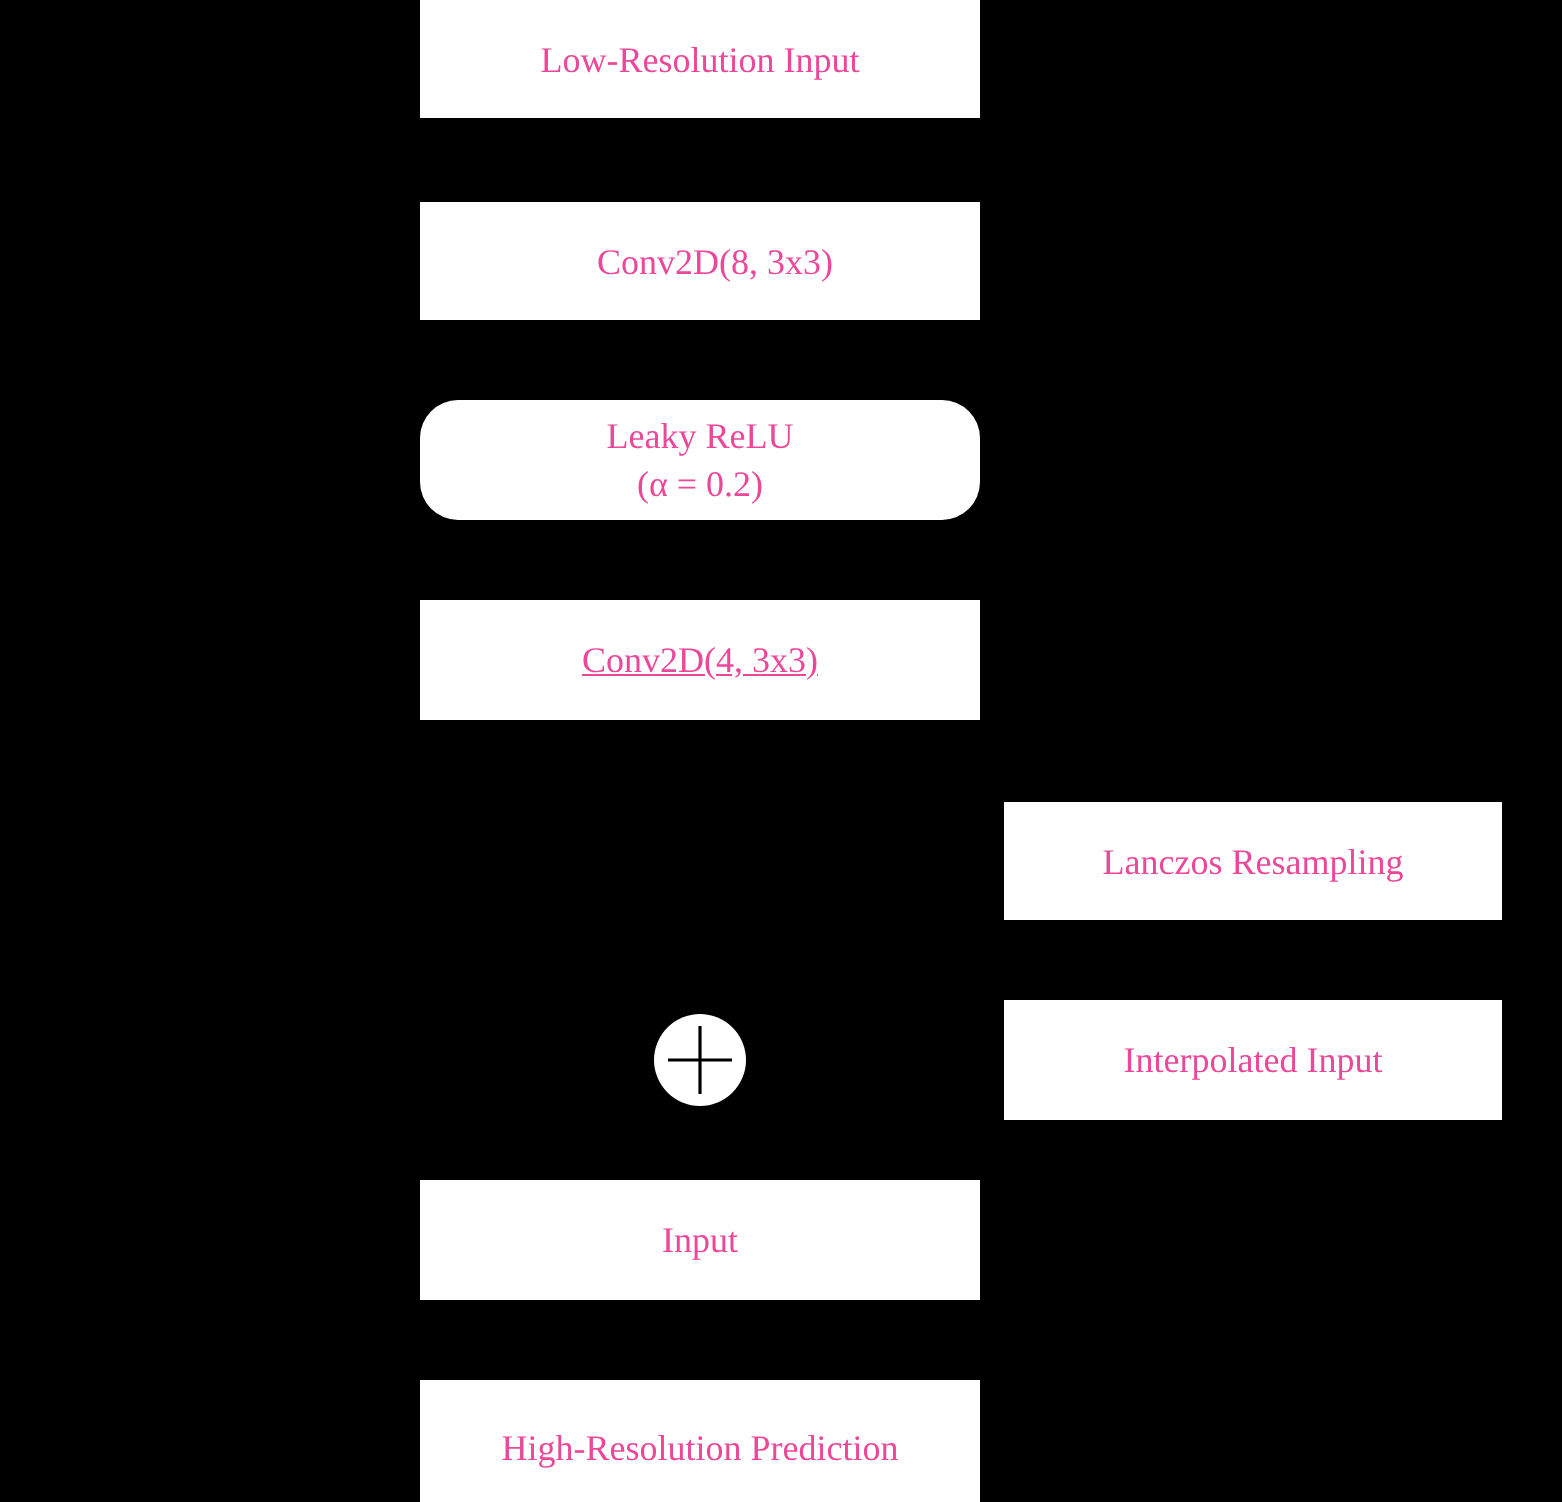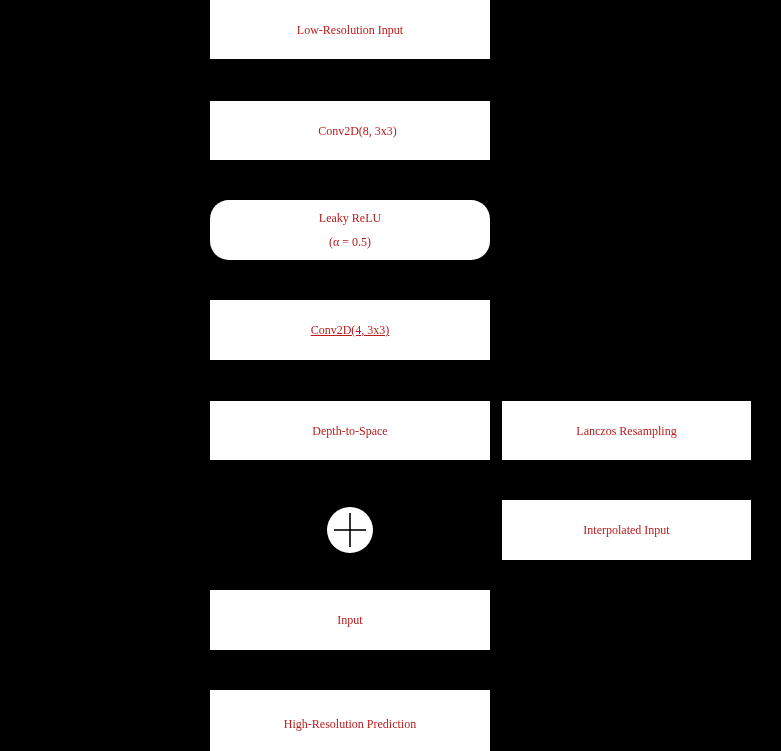--- a/index.html
+++ b/index.html
@@ -11,27 +11,27 @@
     position: relative;
     width: 781px;
     height: 751px;
     background: #000000;
     overflow: hidden;
     font-family: "Liberation Serif", "DejaVu Serif", serif;
   }
   .node {
     position: absolute;
     background: #ffffff;
-    color: #b91c1c;
+    color: #ec4899;
     display: flex;
     flex-direction: column;
     align-items: center;
     justify-content: center;
     text-align: center;
-    font-size: 12px;
+    font-size: 18px;
     line-height: 24px;
     box-sizing: border-box;
   }
   .col-main  { left: 210px; width: 280px; }
   .col-skip  { left: 502px; width: 249px; }
 
   #node-low-res-input        { top: 0px;   height: 59px; }
   #node-conv2d-1             { top: 101px; height: 59px; padding-left: 15px; }
   #node-leaky-relu           { top: 200px; height: 60px; border-radius: 19px; }
   #node-conv2d-2             { top: 300px; height: 60px; text-decoration: underline; }
@@ -64,30 +64,27 @@
   <div class="node col-main" id="node-low-res-input">
     <span>Low-Resolution Input</span>
   </div>
 
   <div class="node col-main" id="node-conv2d-1">
     <span>Conv2D(8, 3x3)</span>
   </div>
 
   <div class="node col-main" id="node-leaky-relu">
     <span>Leaky ReLU</span>
-    <span>(α = 0.5)</span>
+    <span>(α = 0.2)</span>
   </div>
 
   <div class="node col-main" id="node-conv2d-2">
     <span>Conv2D(4, 3x3)</span>
   </div>
 
-  <div class="node col-main" id="node-depth-to-space">
-    <span>Depth-to-Space</span>
-  </div>
 
   <div class="node col-skip" id="node-lanczos">
     <span>Lanczos Resampling</span>
   </div>
 
   <div id="node-add">
     <span>
       <svg width="36" height="38" viewBox="0 0 36 38" xmlns="http://www.w3.org/2000/svg">
         <line x1="2" y1="19" x2="34" y2="19" stroke="#000000" stroke-width="1.6"></line>
         <line x1="18" y1="2" x2="18" y2="36" stroke="#000000" stroke-width="1.6"></line>

